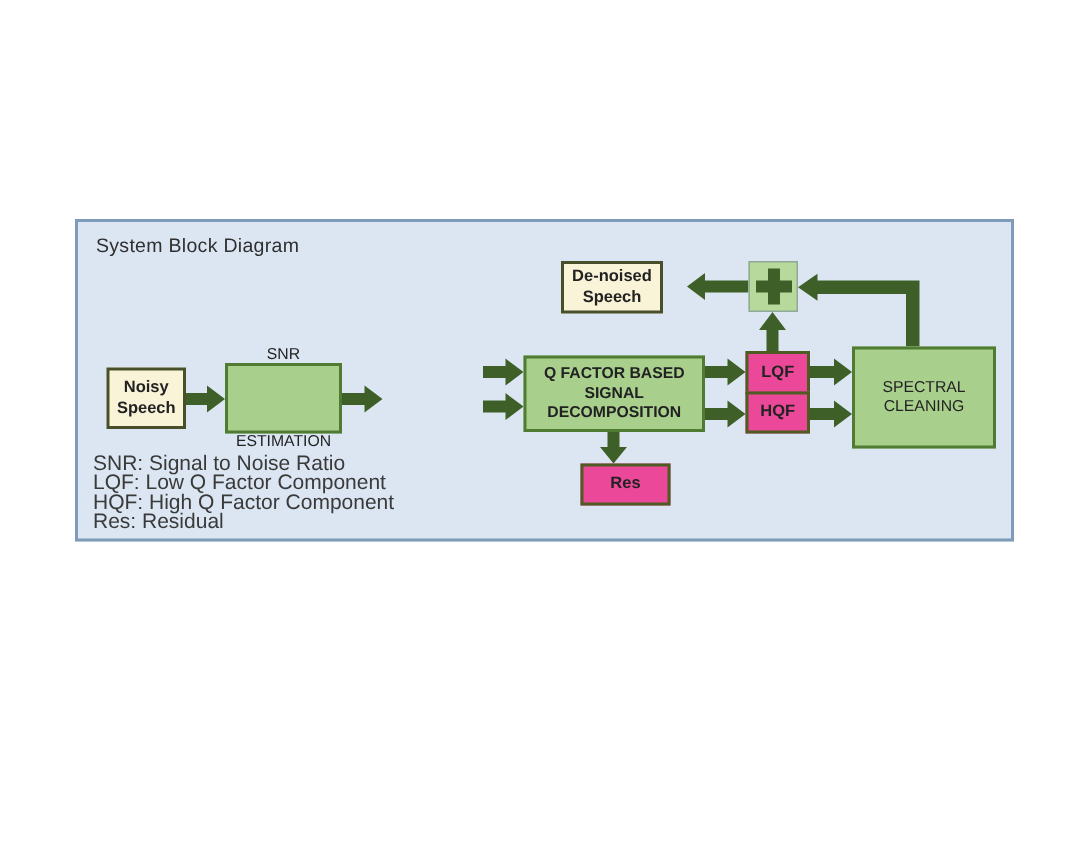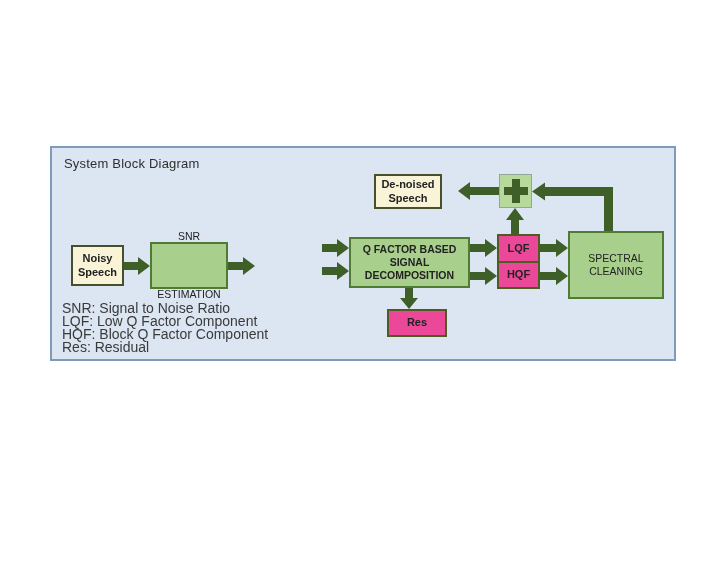--- a/index.html
+++ b/index.html
@@ -148,17 +148,17 @@
     <span>Speech</span>
   </div>
 
   <div class="block orange b-res">
     <span>Res</span>
   </div>
 
   <div class="legend">
     <div>SNR: Signal to Noise Ratio</div>
     <div>LQF: Low Q Factor Component</div>
-    <div>HQF: Block Q Factor Component</div>
+    <div>HQF: High Q Factor Component</div>
     <div>Res: Residual</div>
   </div>
 
 </div>
 
 </body></html>

